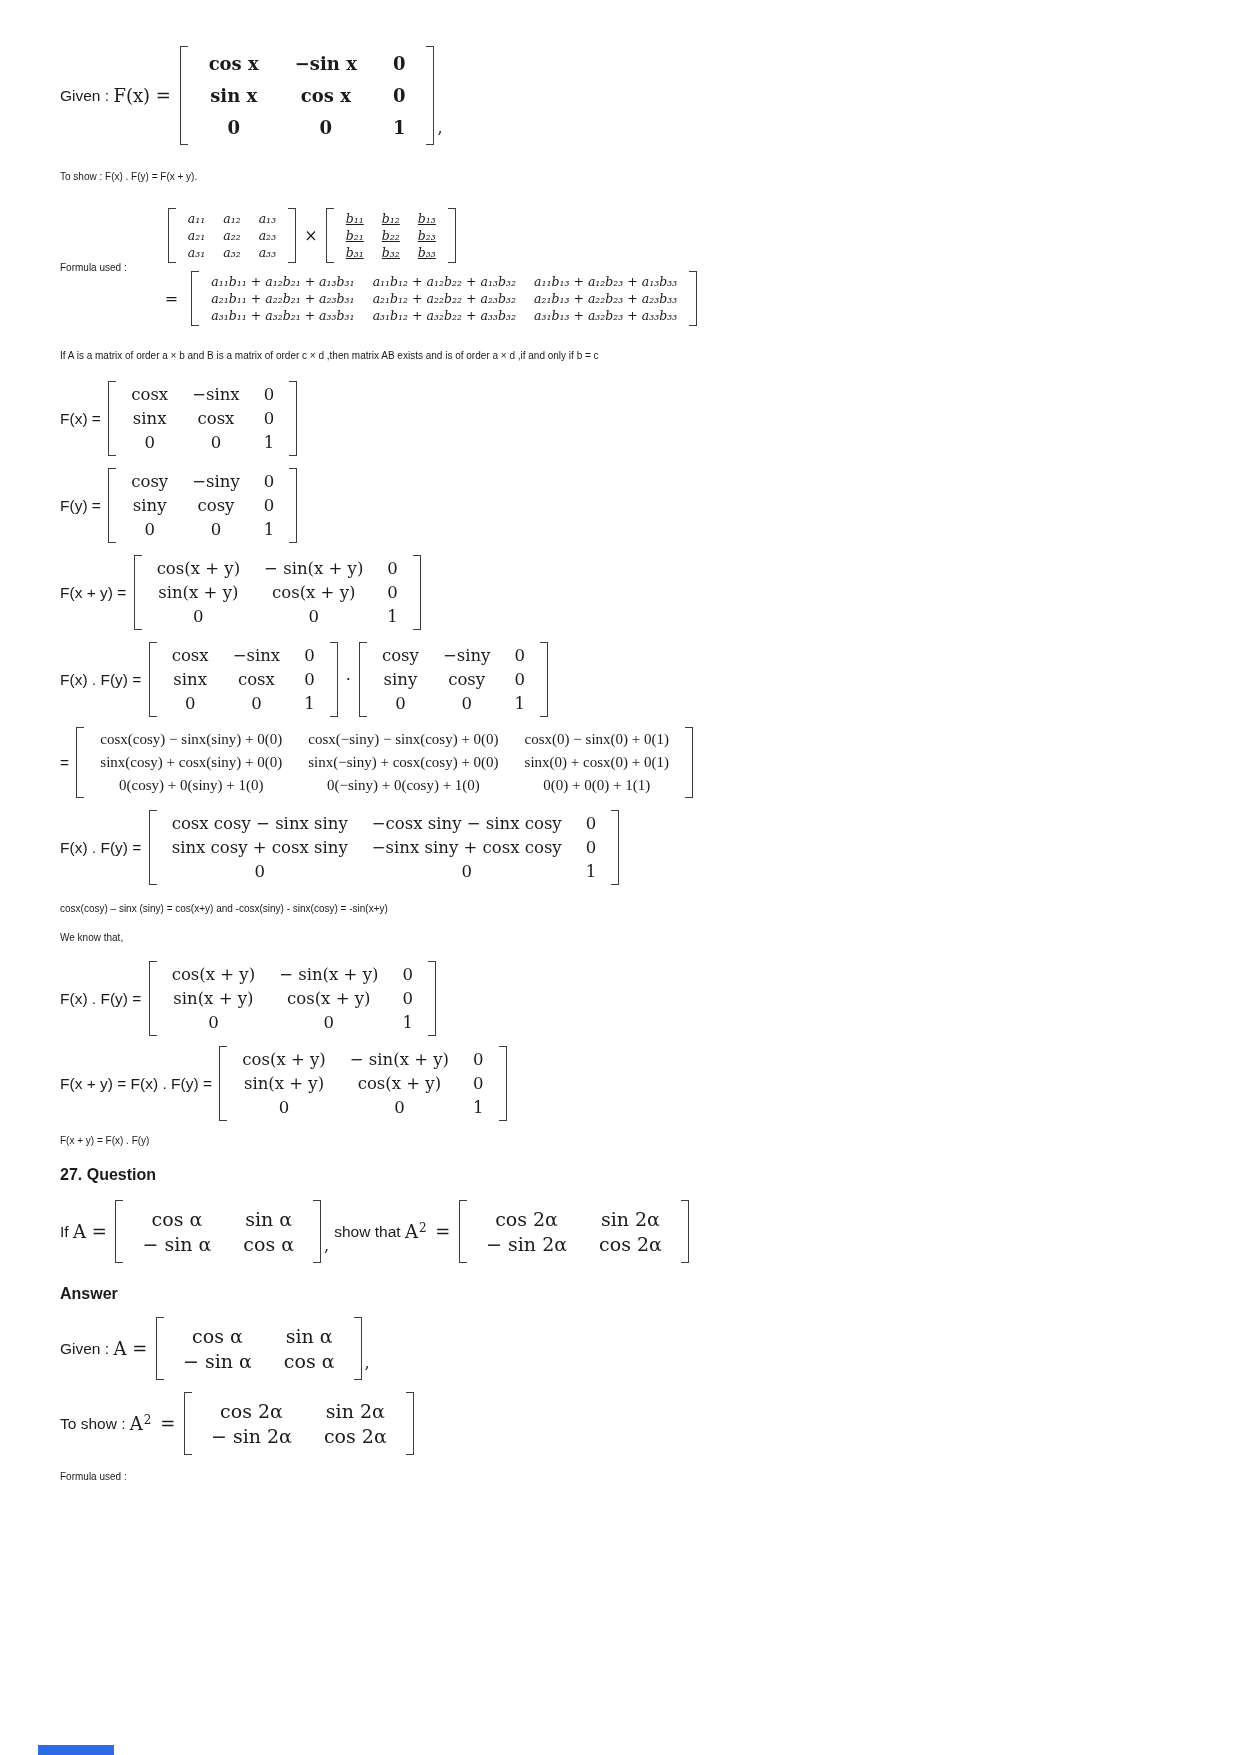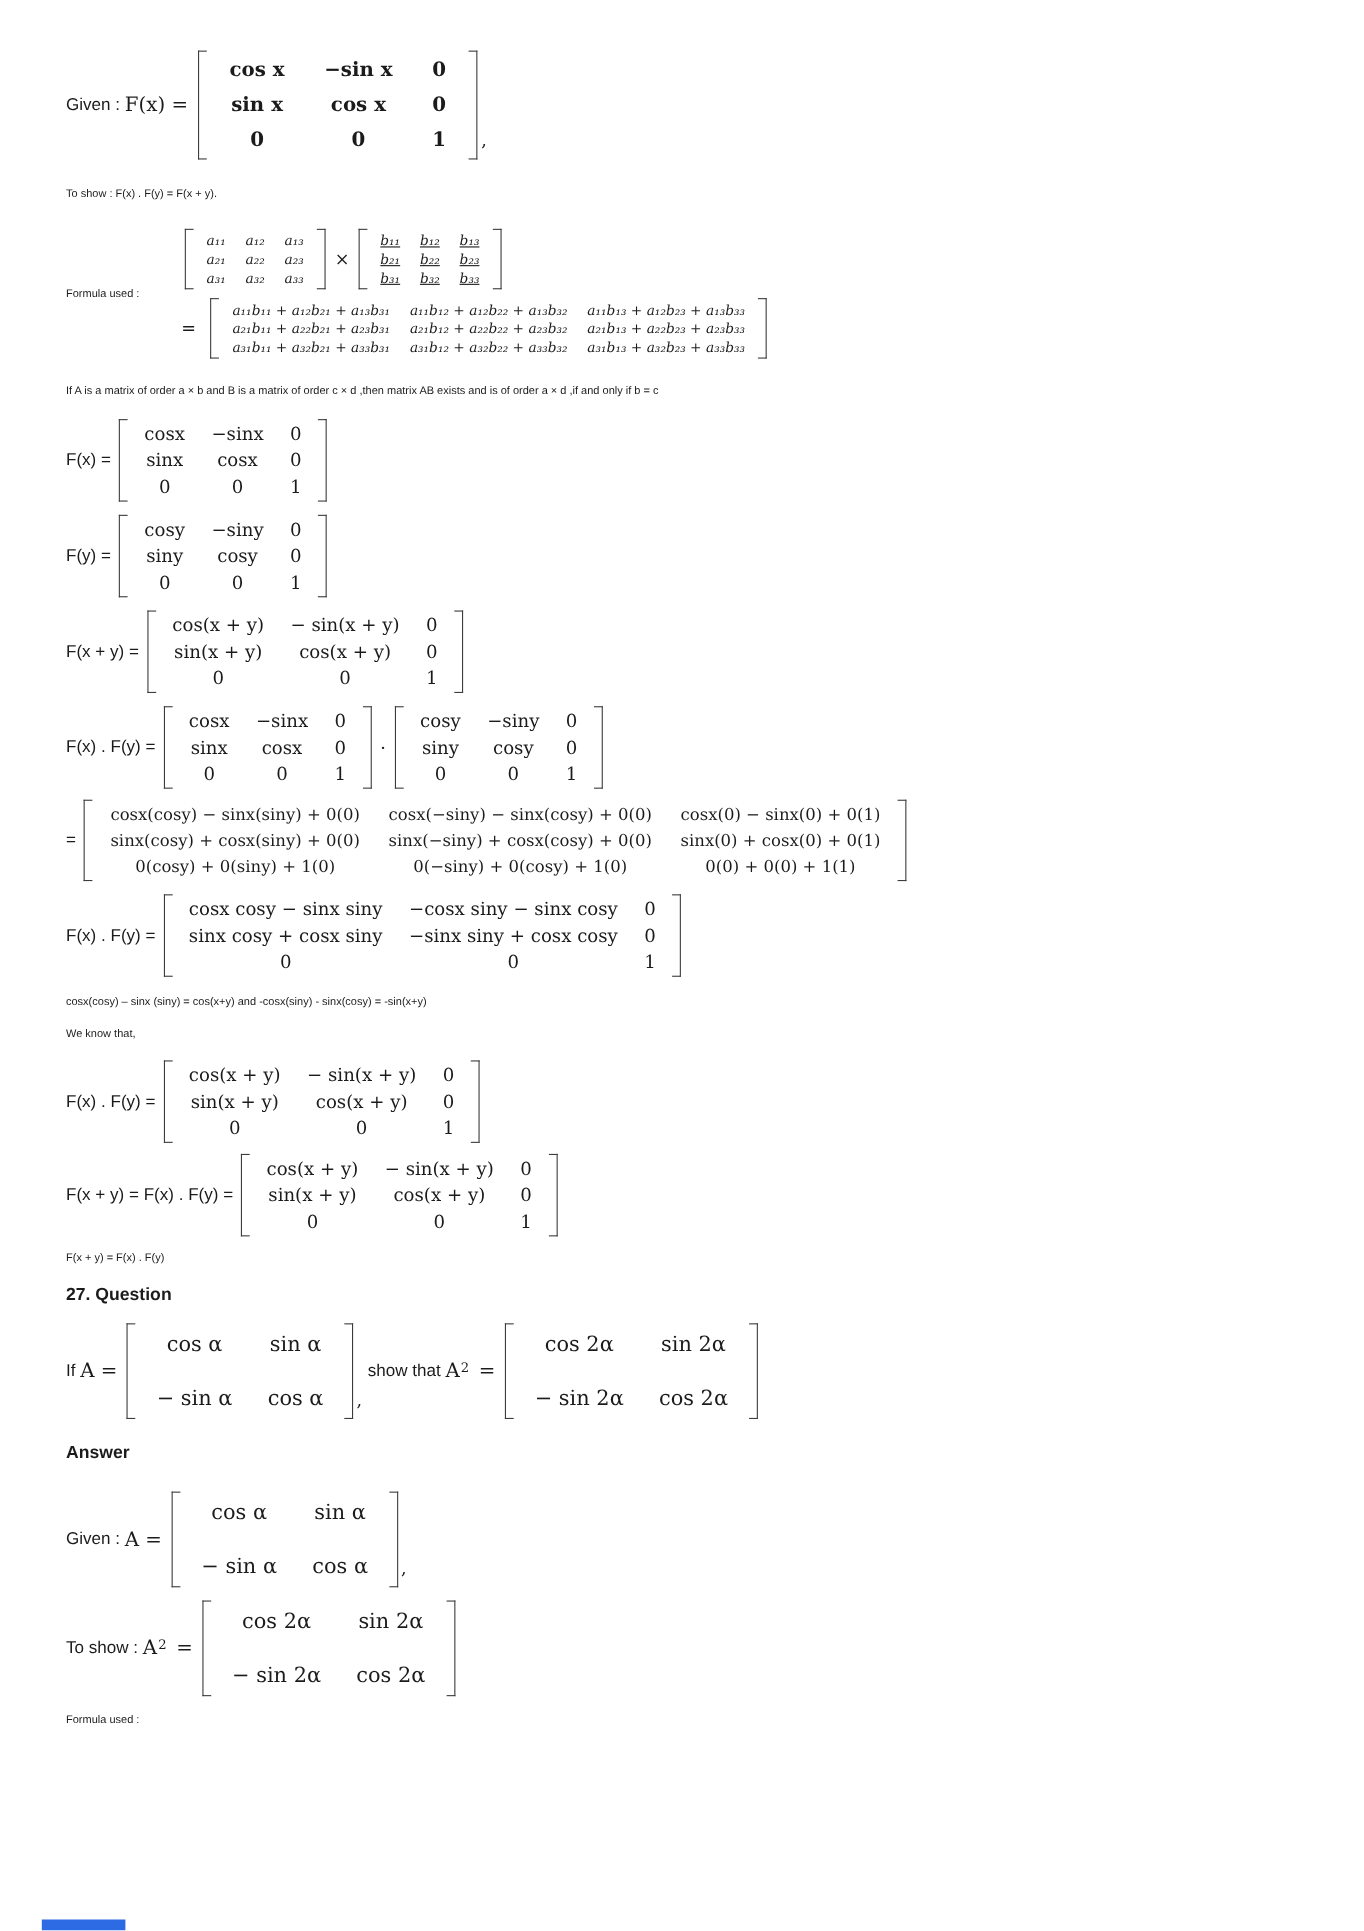--- a/index.html
+++ b/index.html
@@ -16,26 +16,26 @@
   sup.eqsup{font-family:"DejaVu Serif",serif;font-size:12px;margin:0 3px 0 1px;transform:translateY(-4px);display:inline-block;}
   
   .mat{display:inline-flex;align-items:stretch;margin:0 3px;}
   .br{width:7px;border:1.5px solid #3c3c3c;}
   .br.l{border-right:none;}
   .br.r{border-left:none;}
   .mc{display:grid;align-items:center;padding:3px 3px;font-family:"DejaVu Serif",serif;font-size:16.5px;row-gap:3px;}
   .mc span{text-align:center;padding:1px 12px;white-space:pre;}
   .mat.lg .mc{font-size:18px;row-gap:9px;padding:6px 3px;}
   .mat.lg .mc span{padding:1px 18px;font-weight:bold;}
-  .mat.md .mc{font-size:15px;row-gap:4px;}
+  .mat.md .mc{font-size:15px;row-gap:4px;font-family:Liberation Serif, serif;}
   .mat.md .mc span{padding:1px 13px;}
   .mat.sm .mc{font-size:12.5px;row-gap:2px;}
   .mat.sm .mc span{padding:0 9px;}
   .mat.it .mc{font-style:italic;}
-  .mat.q .mc{font-size:19px;row-gap:25px;padding:7px 3px;}
+  .mat.q .mc{font-size:19px;row-gap:1px;padding:7px 3px;}
   .mat.q .mc span{padding:1px 16px;}
   .stack{display:flex;flex-direction:column;gap:8px;}
   .blue-bar{position:absolute;left:38px;bottom:0;width:76px;height:10px;}
 </style>
 </head>
 <body>
 
 <div class="page">
 
   <div class="eq" style="margin-bottom:24px;">
@@ -312,21 +312,21 @@
         <span class="mc" style="grid-template-columns: repeat(2, auto);">
           <span>cos 2α</span>
           <span>sin 2α</span>
           <span>− sin 2α</span>
           <span>cos 2α</span>
         </span>
         <span class="br r"></span>
       </span>
     </div>
 
-  <div class="bold-head" style="margin-bottom:26px;">Answer</div>
+  <div class="bold-head" style="margin-bottom:14px;">Answer</div>
 
   <div class="eq" style="margin-bottom:12px;">
       <span class="sans">Given : </span>
       <span class="serif-lg">A = </span>
       <span class="mat q">
         <span class="br l"></span>
         <span class="mc" style="grid-template-columns: repeat(2, auto);">
           <span>cos α</span>
           <span>sin α</span>
           <span>− sin α</span>

